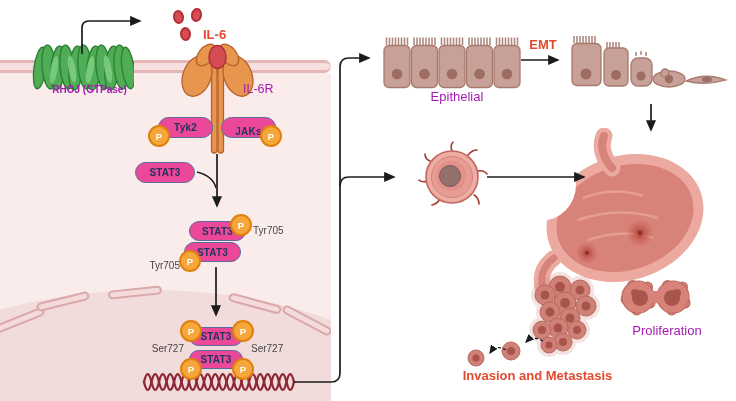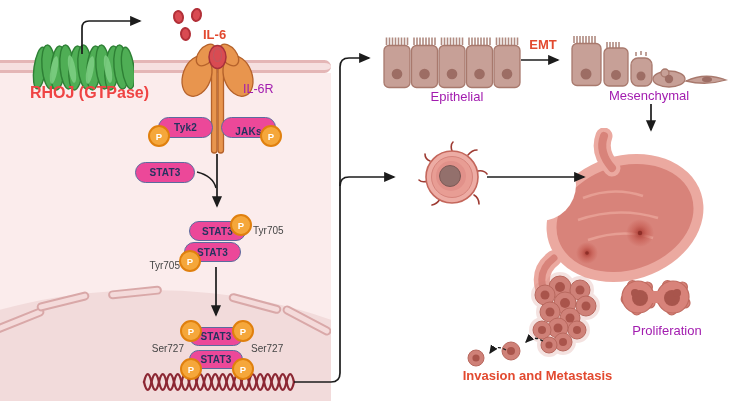--- a/index.html
+++ b/index.html
@@ -4,21 +4,21 @@
 <style>
   html,body{margin:0;padding:0;background:#fff;}
   .stage{position:relative;width:736px;height:401px;background:#fff;overflow:hidden;
          font-family:"Liberation Sans",sans-serif;}
   .abs{position:absolute;}
   .lbl{position:absolute;color:#a21caf;font-size:12.5px;line-height:1.15;}
   .lbl.center{text-align:center;}
   .lbl.right{text-align:right;}
   .lbl.small{font-size:10px;color:#454545;}
   .lbl.red{color:#e2492f;font-weight:bold;}
-  .lbl.green{color:#ef4444;font-weight:bold;font-size:16px;}
+  .lbl.green{color:#a21caf;font-weight:bold;font-size:10px;}
   .cell-region{position:absolute;left:0;top:73px;width:331px;height:328px;background:#fbecec;overflow:hidden;}
   .membrane{position:absolute;left:0;top:60px;width:331px;height:13px;background:#f6e0e0;
             border-top:3px solid #e4b6b6;border-bottom:3px solid #e4b6b6;box-sizing:border-box;
             border-radius:0 7px 7px 0;}
   .nucleus{position:absolute;left:-170px;top:217px;width:640px;height:340px;border-radius:50%;
            background:#f2dbdb;}
   .nseg{position:absolute;width:54px;height:9px;border-radius:5px;background:#f4dada;
         border:2px solid #d9a8a8;box-sizing:border-box;}
   .pill{position:absolute;background:#ec4899;border:1.7px solid #5b6b9e;border-radius:11px;
         color:#25335f;font-weight:bold;display:flex;align-items:center;justify-content:center;
@@ -297,21 +297,20 @@
 
   <div class="lbl green center" style="left:12px;top:84px;width:155px;">RHOJ (GTPase)</div>
   <div class="lbl red" style="left:203px;top:28px;font-size:13px;">IL-6</div>
   <div class="lbl" style="left:243px;top:82px;">IL-6R</div>
   <div class="lbl small" style="left:253px;top:225px;">Tyr705</div>
   <div class="lbl small right" style="left:142px;top:260px;width:38px;">Tyr705</div>
   <div class="lbl small right" style="left:144px;top:343px;width:40px;">Ser727</div>
   <div class="lbl small" style="left:251px;top:343px;">Ser727</div>
   <div class="lbl center" style="left:405px;top:90px;width:104px;font-size:13px;">Epithelial</div>
   <div class="lbl red center" style="left:520px;top:38px;width:46px;font-size:13px;">EMT</div>
-  <div class="lbl center" style="left:590px;top:89px;width:118px;font-size:13px;">Mesenchymal</div>
   <div class="lbl center" style="left:612px;top:324px;width:110px;font-size:13px;">Proliferation</div>
   <div class="lbl red center" style="left:440px;top:369px;width:195px;font-size:13px;">Invasion and Metastasis</div>
 
   <svg class="abs" style="left:0;top:0;" width="736" height="401" viewBox="0 0 736 401">
     <defs>
       <marker id="ah" markerWidth="7.5" markerHeight="7" refX="5.8" refY="3" orient="auto">
         <path d="M0,0 L6.8,3 L0,6 Z" fill="#1c1c1c"></path>
       </marker>
     </defs>
     <g fill="none" stroke="#1c1c1c" stroke-width="1.7">

